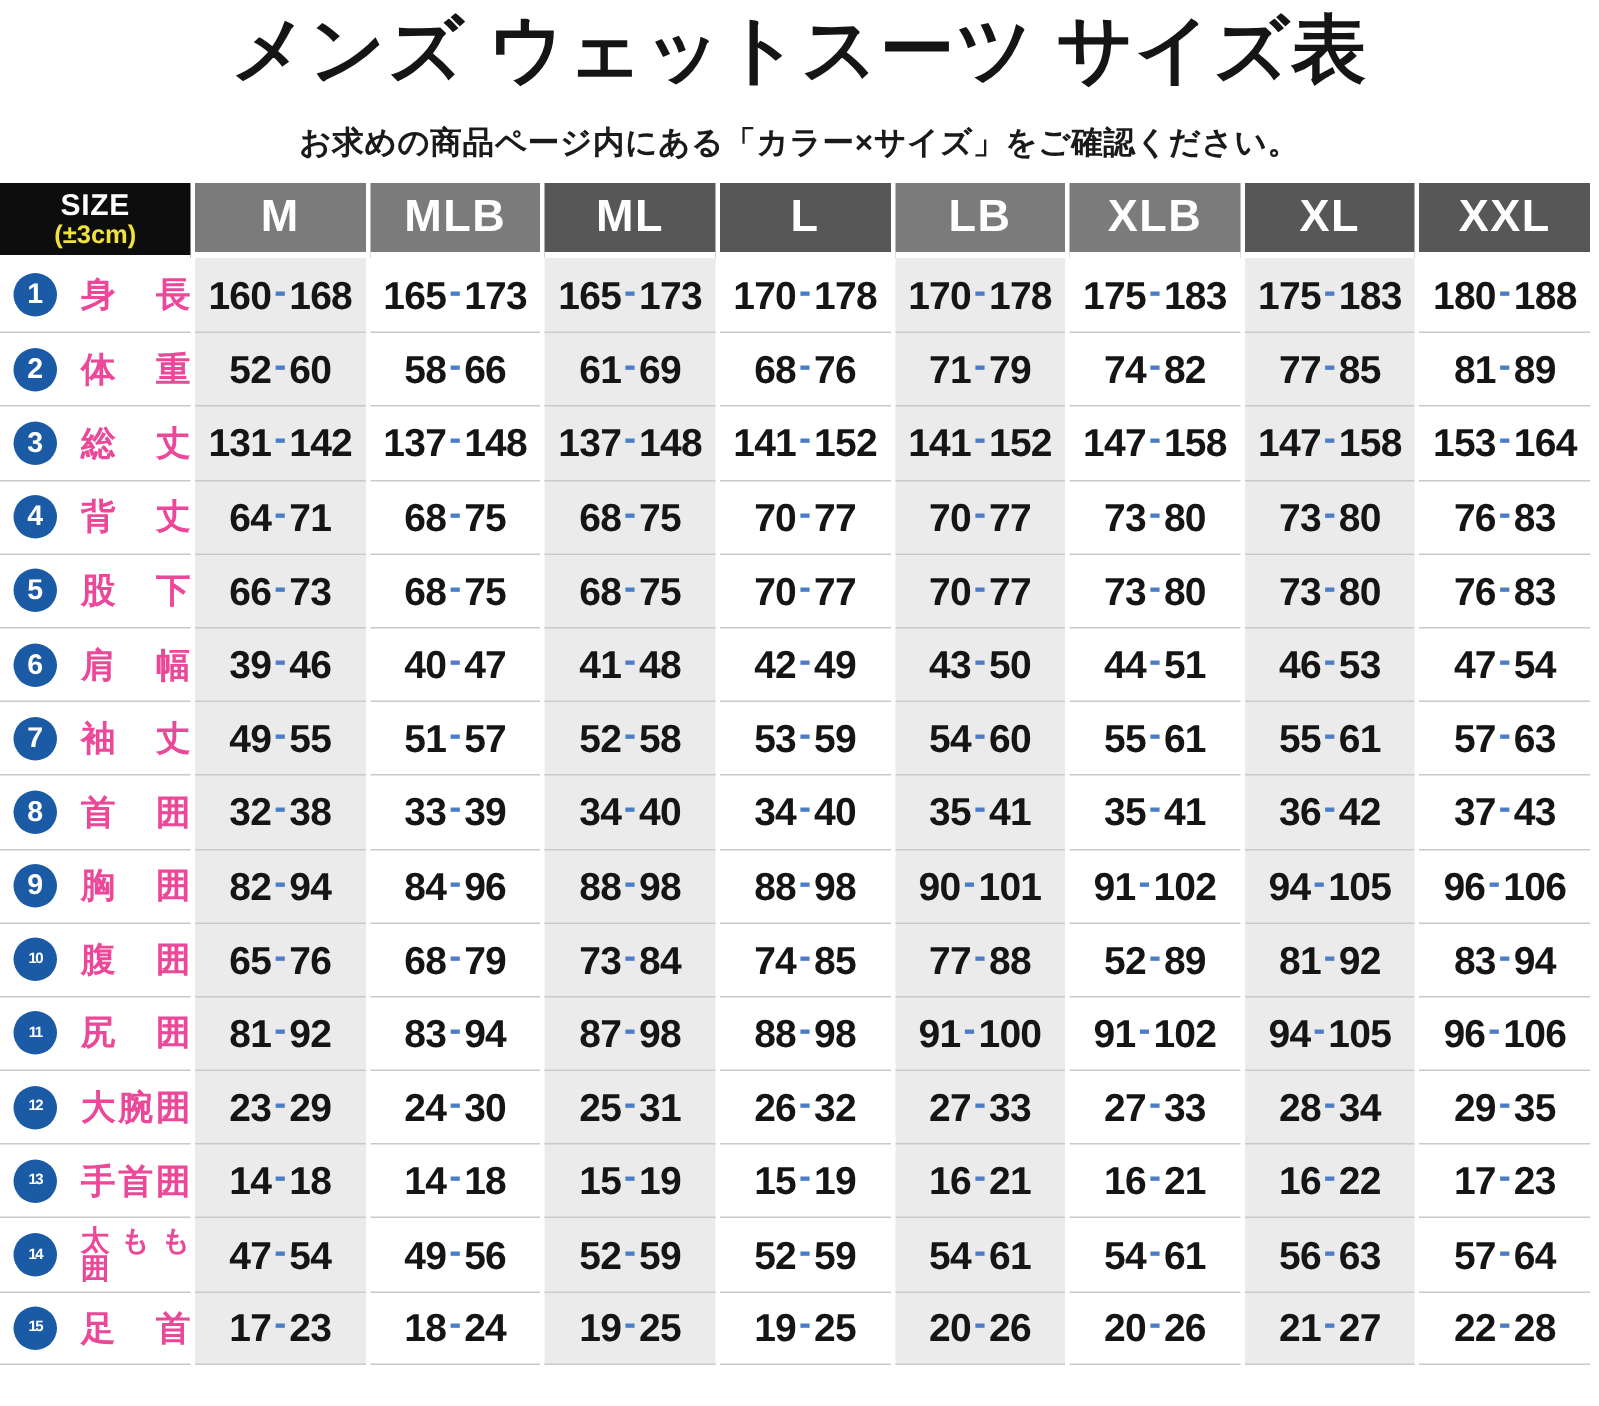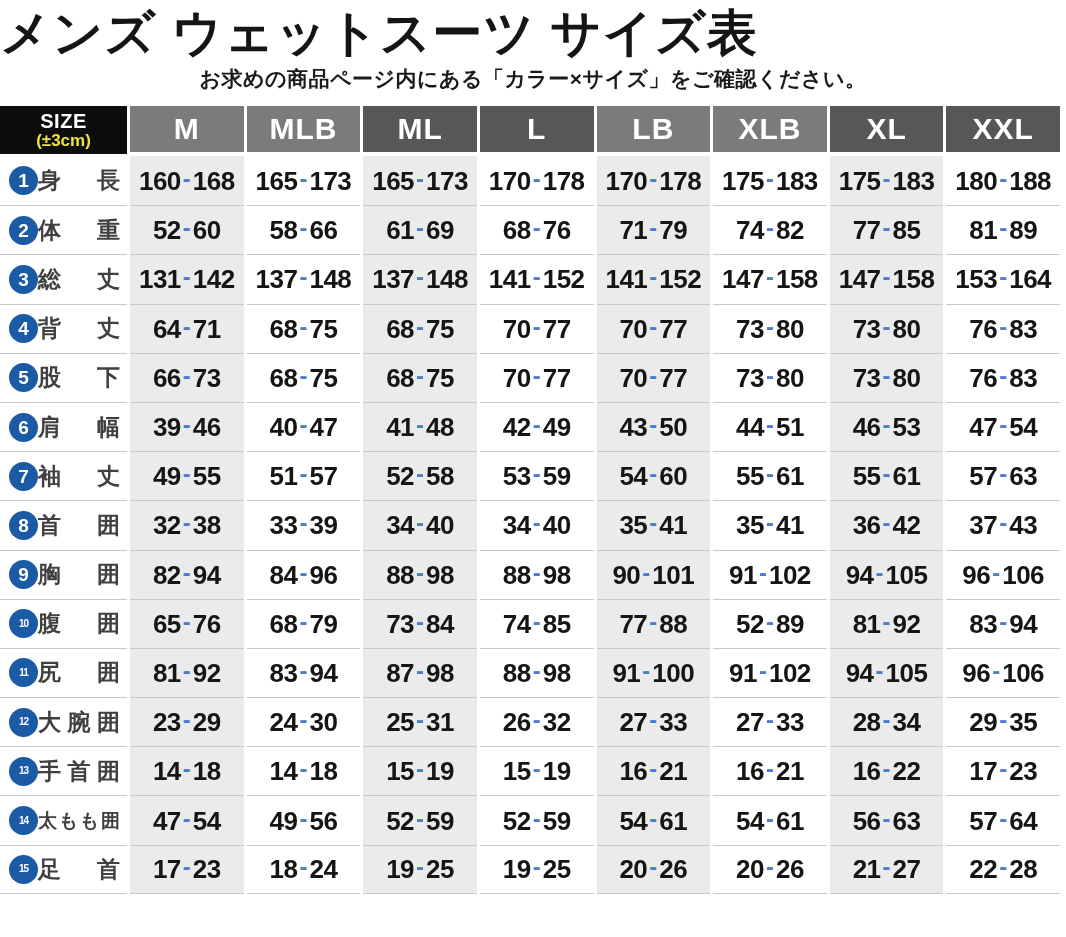--- a/index.html
+++ b/index.html
@@ -8,26 +8,26 @@
     --column_shade:#ebebeb; --badge_blue:#1b5aa5; --hyphen_blue:#4a7cc7;
     --row_border:#c9c9c9; --text_black:#111111;
   }
   *{box-sizing:border-box;margin:0;padding:0;}
   html,body{background:#fff;}
   body{
     width:1066px;height:937px;overflow:hidden;position:relative;
     font-family:"Liberation Sans","DejaVu Sans",sans-serif;color:var(--text_black);
   }
   .page-title{
-    margin-top:4px;font-size:50px;line-height:1.16;
+    text-align:center;margin-top:4px;font-size:50px;line-height:1.16;
     font-weight:900;color:#151515;letter-spacing:1px;white-space:nowrap;
   }
   .page-subtitle{
     text-align:center;font-size:21px;font-weight:700;color:#1a1a1a;
-    margin-top:3px;margin-bottom:13px;letter-spacing:0.5px;
+    margin-top:19px;margin-bottom:13px;letter-spacing:0.5px;
   }
   .grid{
     display:grid;width:1060px;
     grid-template-columns:127px repeat(8,1fr);
     grid-template-rows:50px repeat(15,49.2px);
     column-gap:3px;
   }
   .corner{
     background:var(--accent_black);color:#fff;
     display:flex;flex-direction:column;align-items:center;justify-content:center;
@@ -46,22 +46,22 @@
   .bt{border-top:1px solid var(--row_border);}
   .bb{border-bottom:1px solid var(--row_border);}
   .label-cell{background:#fff;padding-left:9px;}
   .badge{
     width:29px;height:29px;border-radius:50%;background:var(--badge_blue);
     color:#fff;font-weight:700;font-size:19px;flex:0 0 29px;
     display:inline-flex;align-items:center;justify-content:center;line-height:1;
   }
   .badge.d2{font-size:10px;letter-spacing:-1px;}
   .lab{
-    display:inline-block;width:82px;margin-left:0;
-    font-size:23px;font-weight:700;color:#404040;
+    display:inline-block;width:82px;margin-left:16px;
+    font-size:23px;font-weight:700;color:#ec4899;
     text-align:justify;text-align-last:justify;line-height:1;
   }
   .lab.small{font-size:19px;}
   .val-cell{justify-content:center;background:#fff;}
   .val-cell.shade{background:var(--column_shade);align-items:center;}
   .num{font-size:26px;font-weight:700;letter-spacing:-0.5px;color:#151515;line-height:1;}
   .hy{
     color:var(--hyphen_blue);font-weight:900;font-size:24px;line-height:1;
     margin:0 2px;position:relative;top:-2px;
   }

